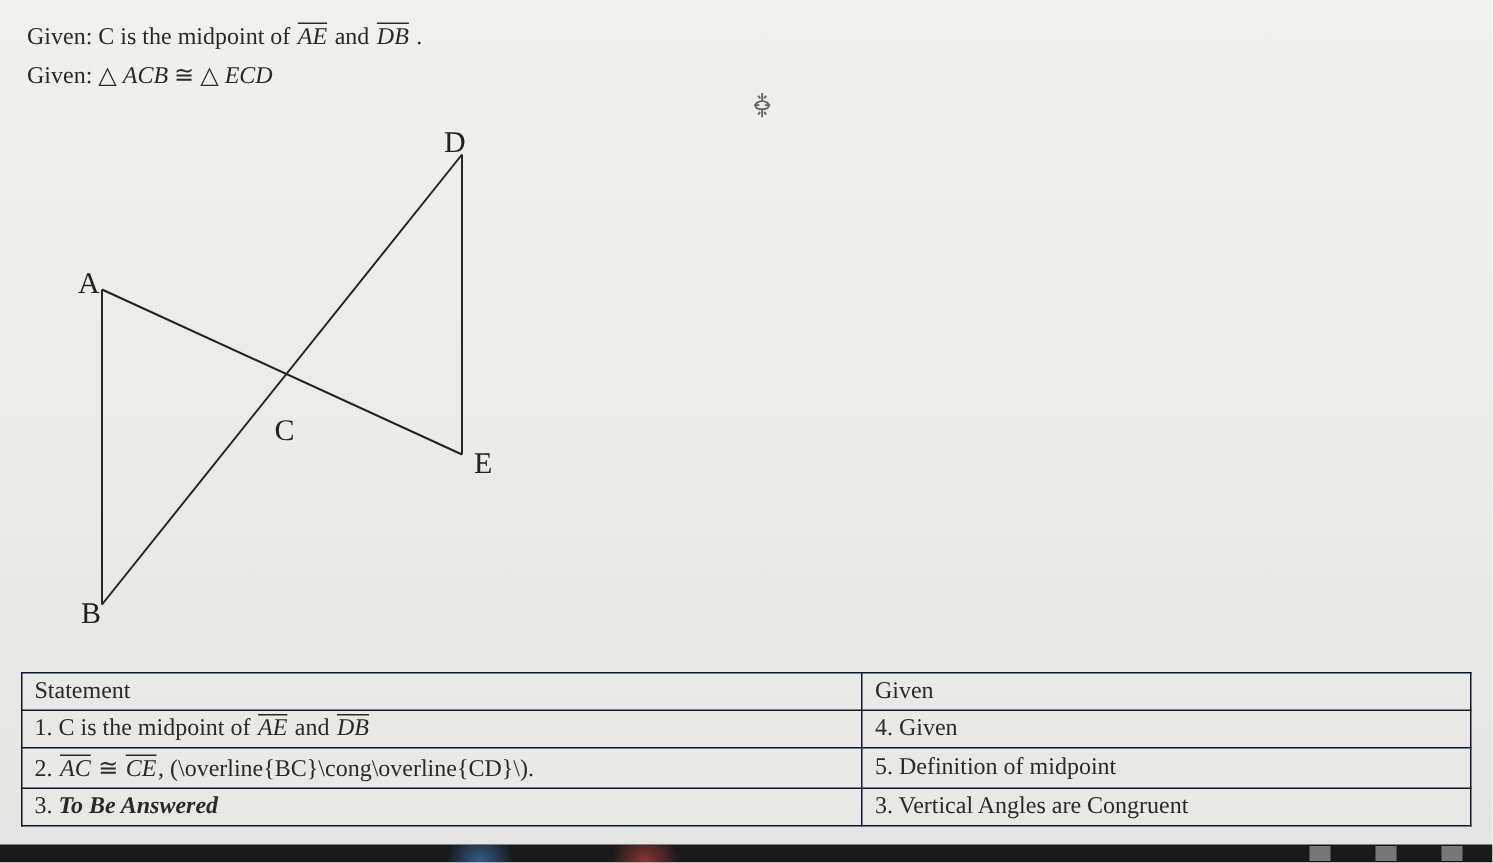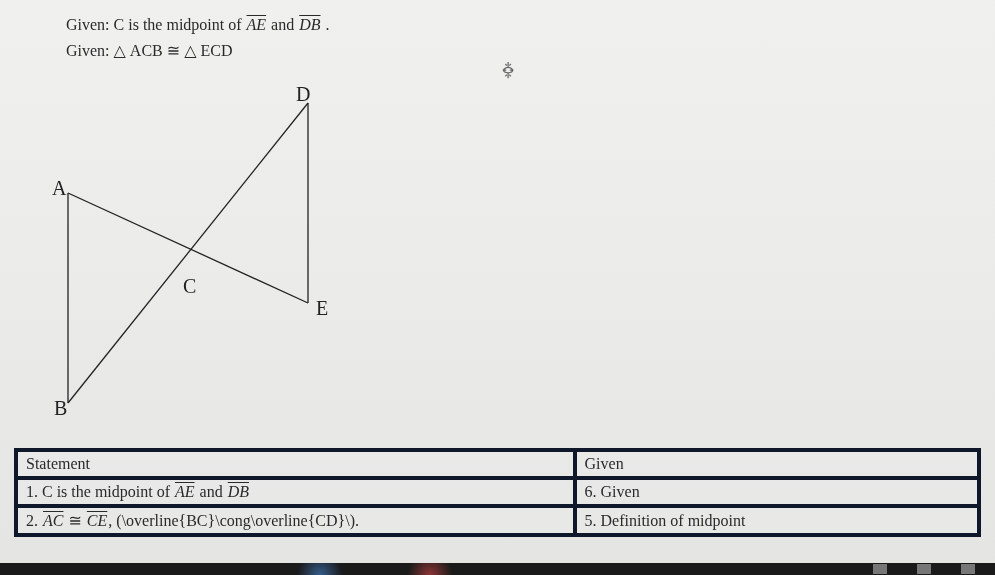--- a/index.html
+++ b/index.html
@@ -11,33 +11,32 @@
       color: #2a2a2a;
       position: relative;
       overflow: hidden;
     }
     .content {
       padding: 12px 18px;
     }
     .given-prove {
       font-size: 16px;
       line-height: 1.6;
-      margin-left: 48px;
     }
     .given-prove .row {
       display: flex;
       align-items: center;
       gap: 4px;
     }
     .overline {
       text-decoration: overline;
       font-style: italic;
       padding: 0 1px;
     }
-    .italic { }
+    .italic { font-style: italic; }
     .triangle-symbol {
       display: inline-block;
       font-style: normal;
     }
     .diagram {
       margin-top: 20px;
       margin-left: 20px;
     }
     .point-label {
       font-family: Georgia, serif;
@@ -48,21 +47,21 @@
       position: absolute;
       left: 14px;
       right: 14px;
       top: 448px;
       border-collapse: collapse;
       width: calc(100% - 28px);
       font-size: 16px;
       background: transparent;
     }
     .proof-table td {
-      border: 4px solid #0f172a;
+      border: 1px solid #0f172a;
       padding: 3px 8px;
       vertical-align: middle;
       background: rgba(240,240,238,0.3);
     }
     .proof-table .col-statement { width: 58%; }
     .proof-table .col-reason { width: 42%; }
     .tobe { font-style: italic; font-weight: 600; }
     .cursor {
       position: absolute;
       left: 500px;
@@ -156,27 +155,33 @@
 <table class="proof-table">
   <tbody>
       <tr>
     <td class="col-statement">Statement</td>
     <td class="col-reason">Given</td>
   </tr>
   <tr>
     <td class="col-statement">
       <span>1. </span><span>C is the midpoint of </span><span class="overline">AE</span><span> and </span><span class="overline">DB</span>
     </td>
-    <td class="col-reason">6. Given</td>
+    <td class="col-reason">4. Given</td>
   </tr>
   <tr>
     <td class="col-statement">
       <span>2. </span><span class="overline">AC</span><span> ≅ </span><span class="overline">CE</span><span>, (\overline{BC}\cong\overline{CD}\).</span>
     </td>
     <td class="col-reason">5. Definition of midpoint</td>
+  </tr>
+  <tr>
+    <td class="col-statement">
+      <span>3. </span><span class="tobe">To Be Answered</span>
+    </td>
+    <td class="col-reason">3. Vertical Angles are Congruent</td>
   </tr>
 </tbody>
   </table>
 
 <div class="taskbar">
   <div class="glow1"></div>
   <div class="glow2"></div>
   <div class="tray">
     <span></span>
     <span></span>

